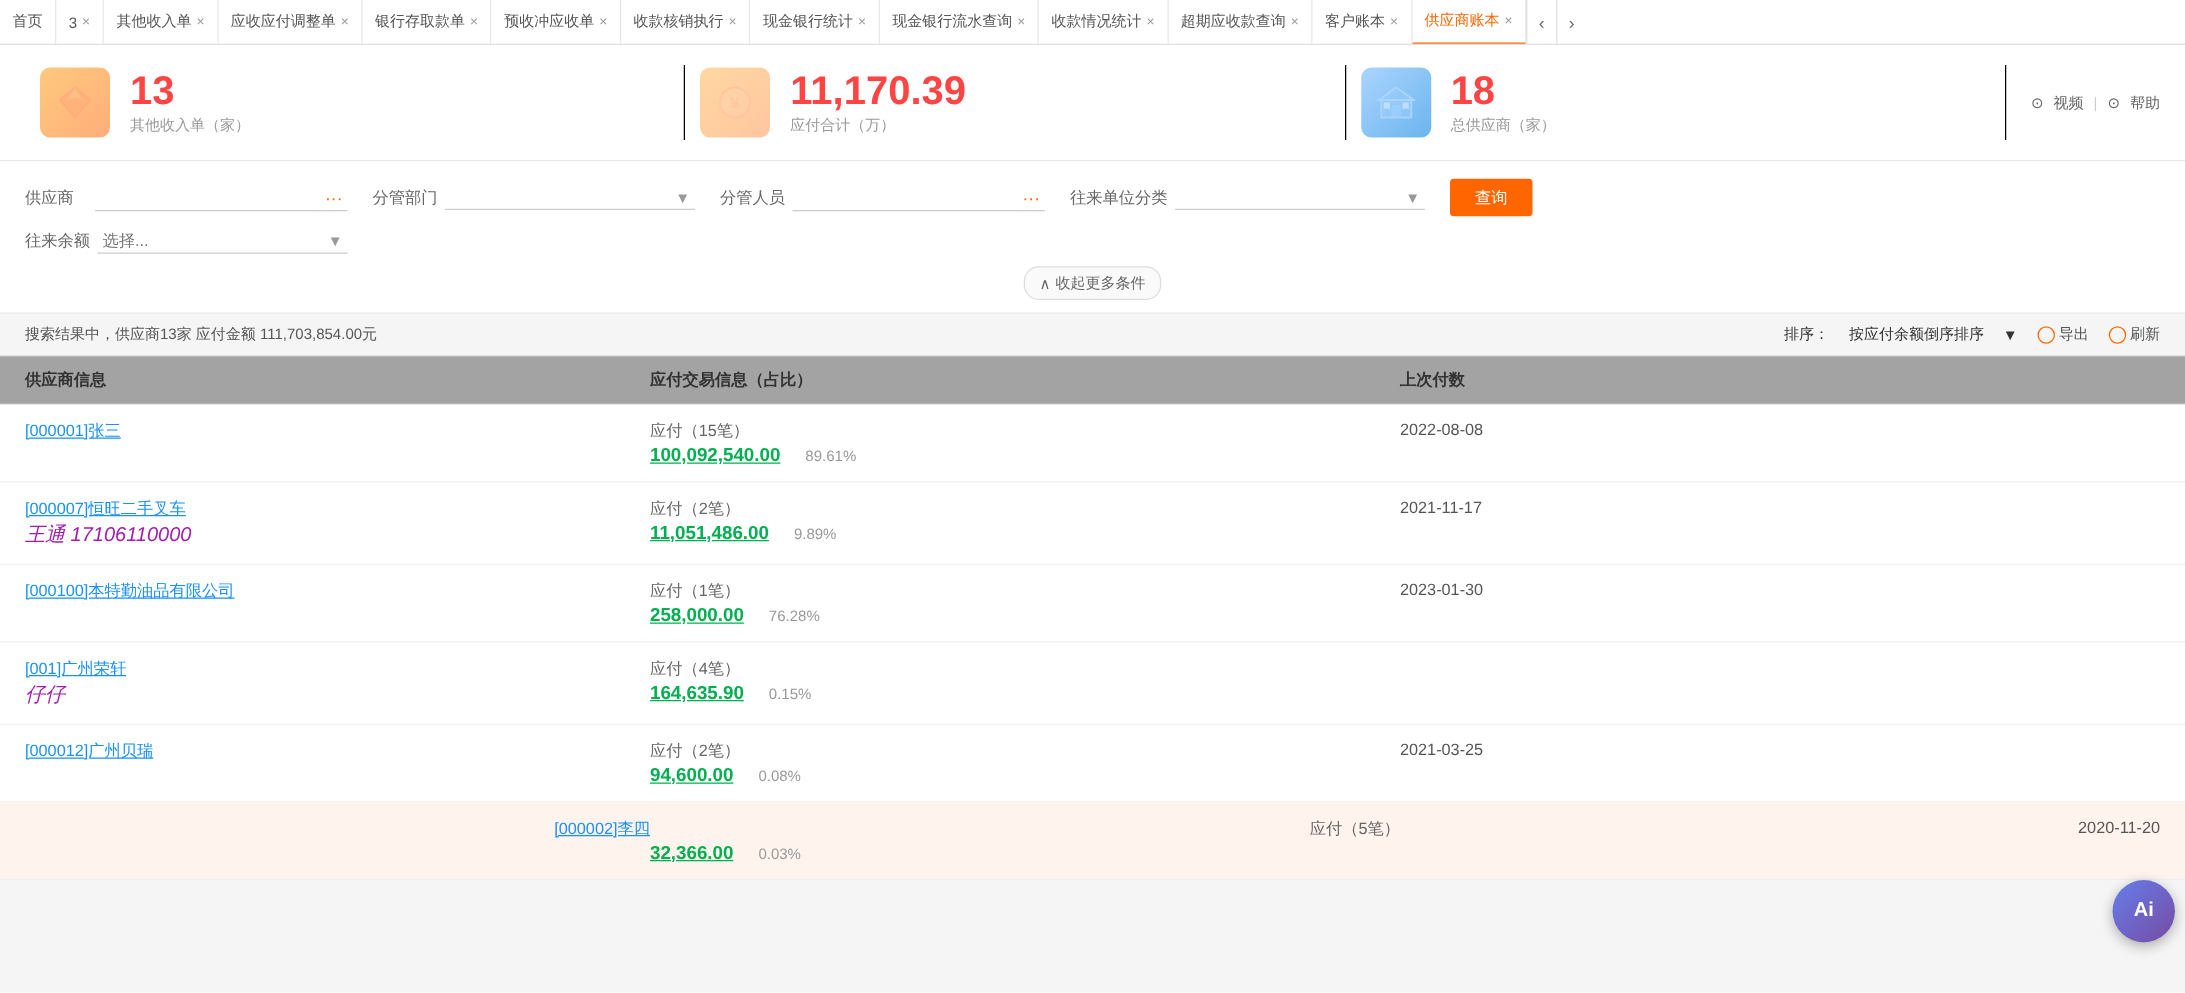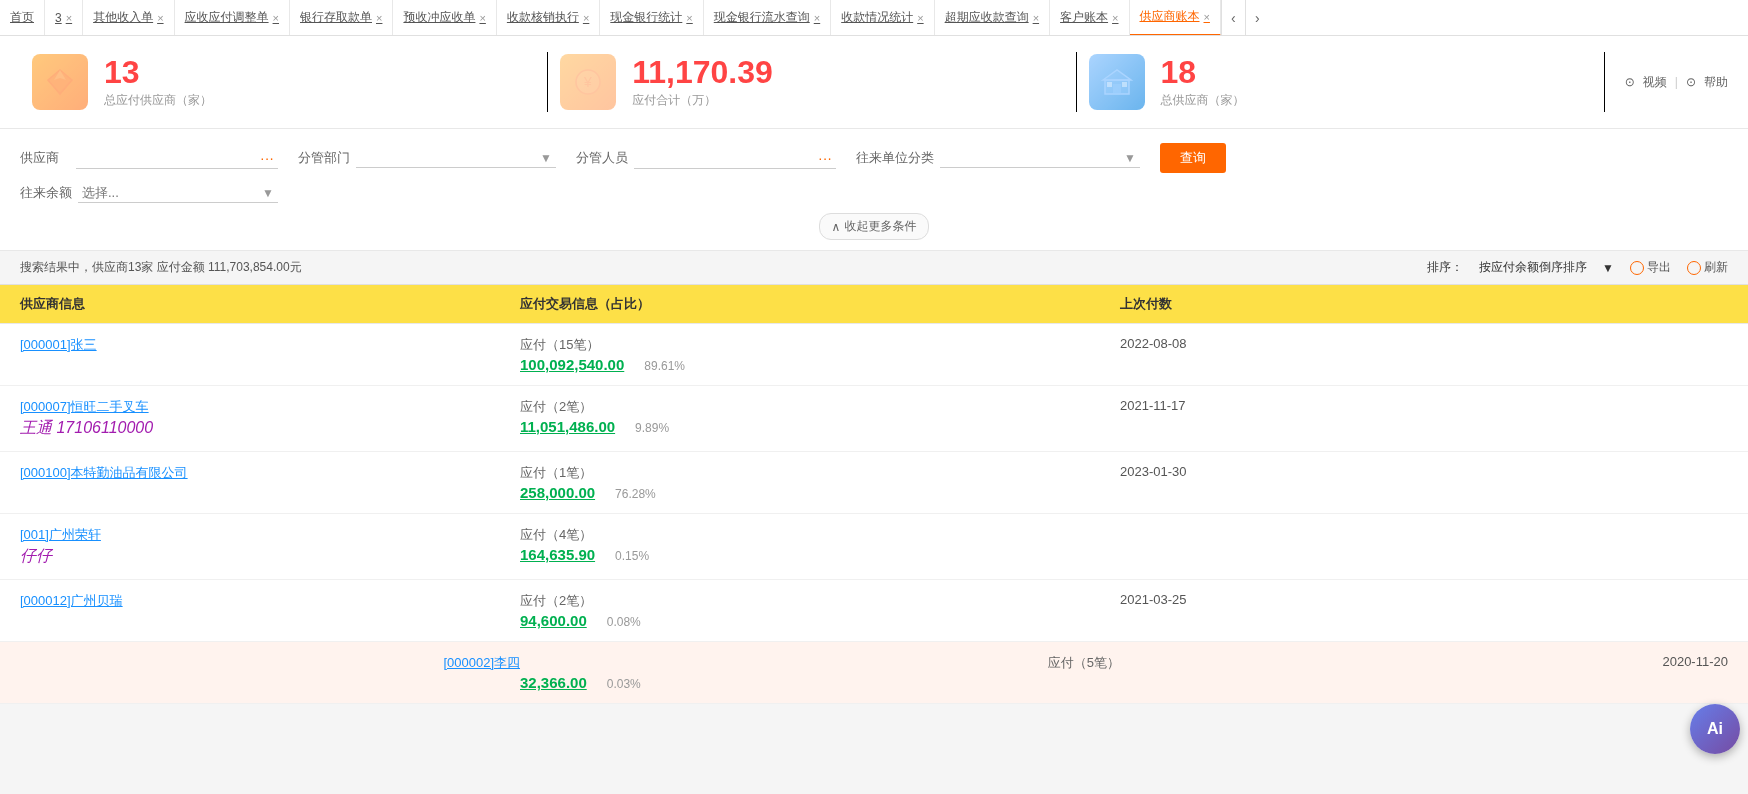--- a/index.html
+++ b/index.html
@@ -18,21 +18,20 @@
       display: flex;
       align-items: center;
       padding: 0 10px;
       height: 36px;
       white-space: nowrap;
       cursor: pointer;
       border-right: 1px solid #e8e8e8;
       font-size: 12px;
       color: #555;
       gap: 4px;
-      text-decoration: underline;
     }
     .nav-tab.active { color: #ff6600; border-bottom: 2px solid #ff6600; }
     .nav-tab .close-x { color: #999; font-size: 11px; cursor: pointer; }
     .nav-arrow {
       display: flex;
       align-items: center;
       justify-content: center;
       width: 24px;
       height: 36px;
       cursor: pointer;
@@ -218,21 +217,21 @@
 
     
     .table-area {
       background: #fff;
       padding: 0 0 0 0;
     }
     .table-header {
       display: grid;
       grid-template-columns: 500px 600px 1fr;
       padding: 10px 20px;
-      background: #fde047;
+      background: #a3a3a3;
       border-bottom: 1px solid #e8e8e8;
       font-size: 13px;
       font-weight: bold;
       color: #333;
     }
     .table-row {
       display: grid;
       grid-template-columns: 500px 600px 1fr;
       padding: 12px 20px;
       border-bottom: 1px solid #f0f0f0;
@@ -376,21 +375,21 @@
     <div class="card-icon">
       <div class="icon-diamond">
         <svg width="32" height="32" viewBox="0 0 32 32" fill="none">
           <polygon points="16,4 28,14 16,28 4,14" fill="rgba(255,140,66,0.6)" stroke="#ff8c42" stroke-width="1.5"></polygon>
           <polygon points="16,4 22,14 16,12 10,14" fill="rgba(255,180,100,0.5)"></polygon>
         </svg>
       </div>
     </div>
     <div class="card-text">
       <div class="big-num">13</div>
-      <div class="label">总应付供应商（家）</div>
+      <div class="label">其他收入单（家）</div>
     </div>
   </div>
 
   <div class="summary-card">
     <div class="card-icon">
       <div class="icon-snowflake">
         <svg width="32" height="32" viewBox="0 0 32 32" fill="none">
           <circle cx="16" cy="16" r="12" stroke="#ff8c42" stroke-width="1.5" fill="rgba(255,180,120,0.2)"></circle>
           <text x="16" y="21" text-anchor="middle" font-size="14" fill="#ff8c42">¥</text>
         </svg>

